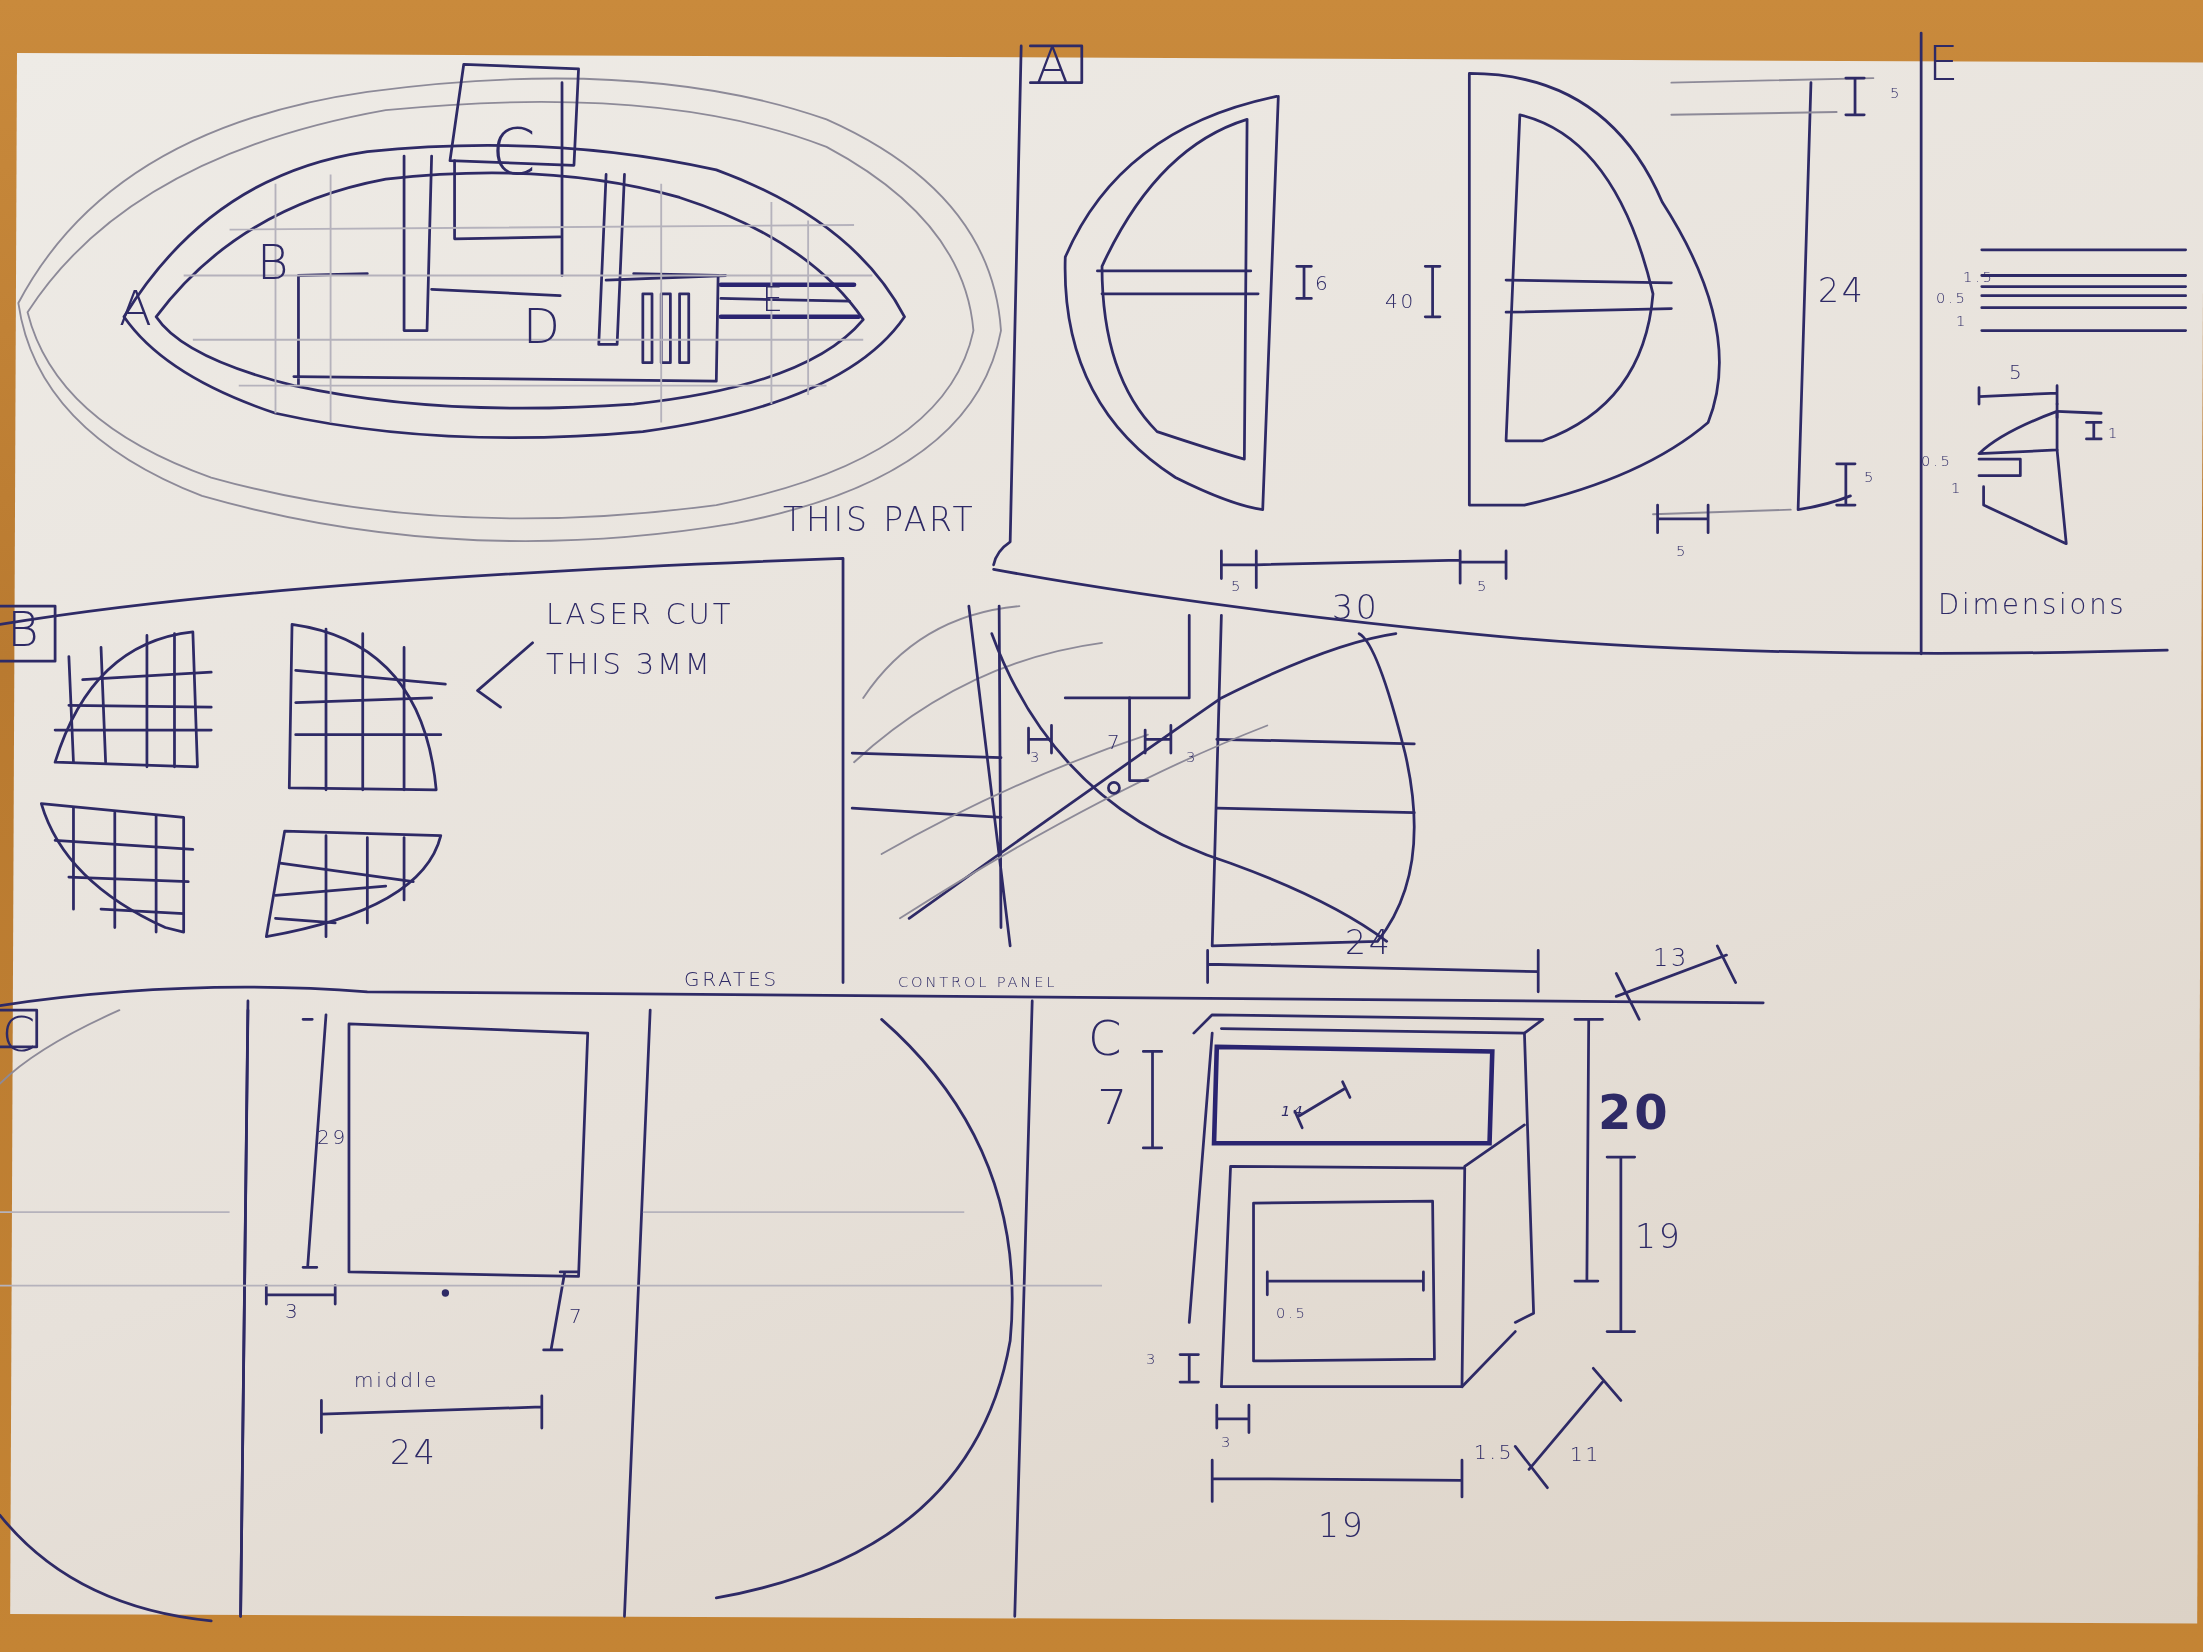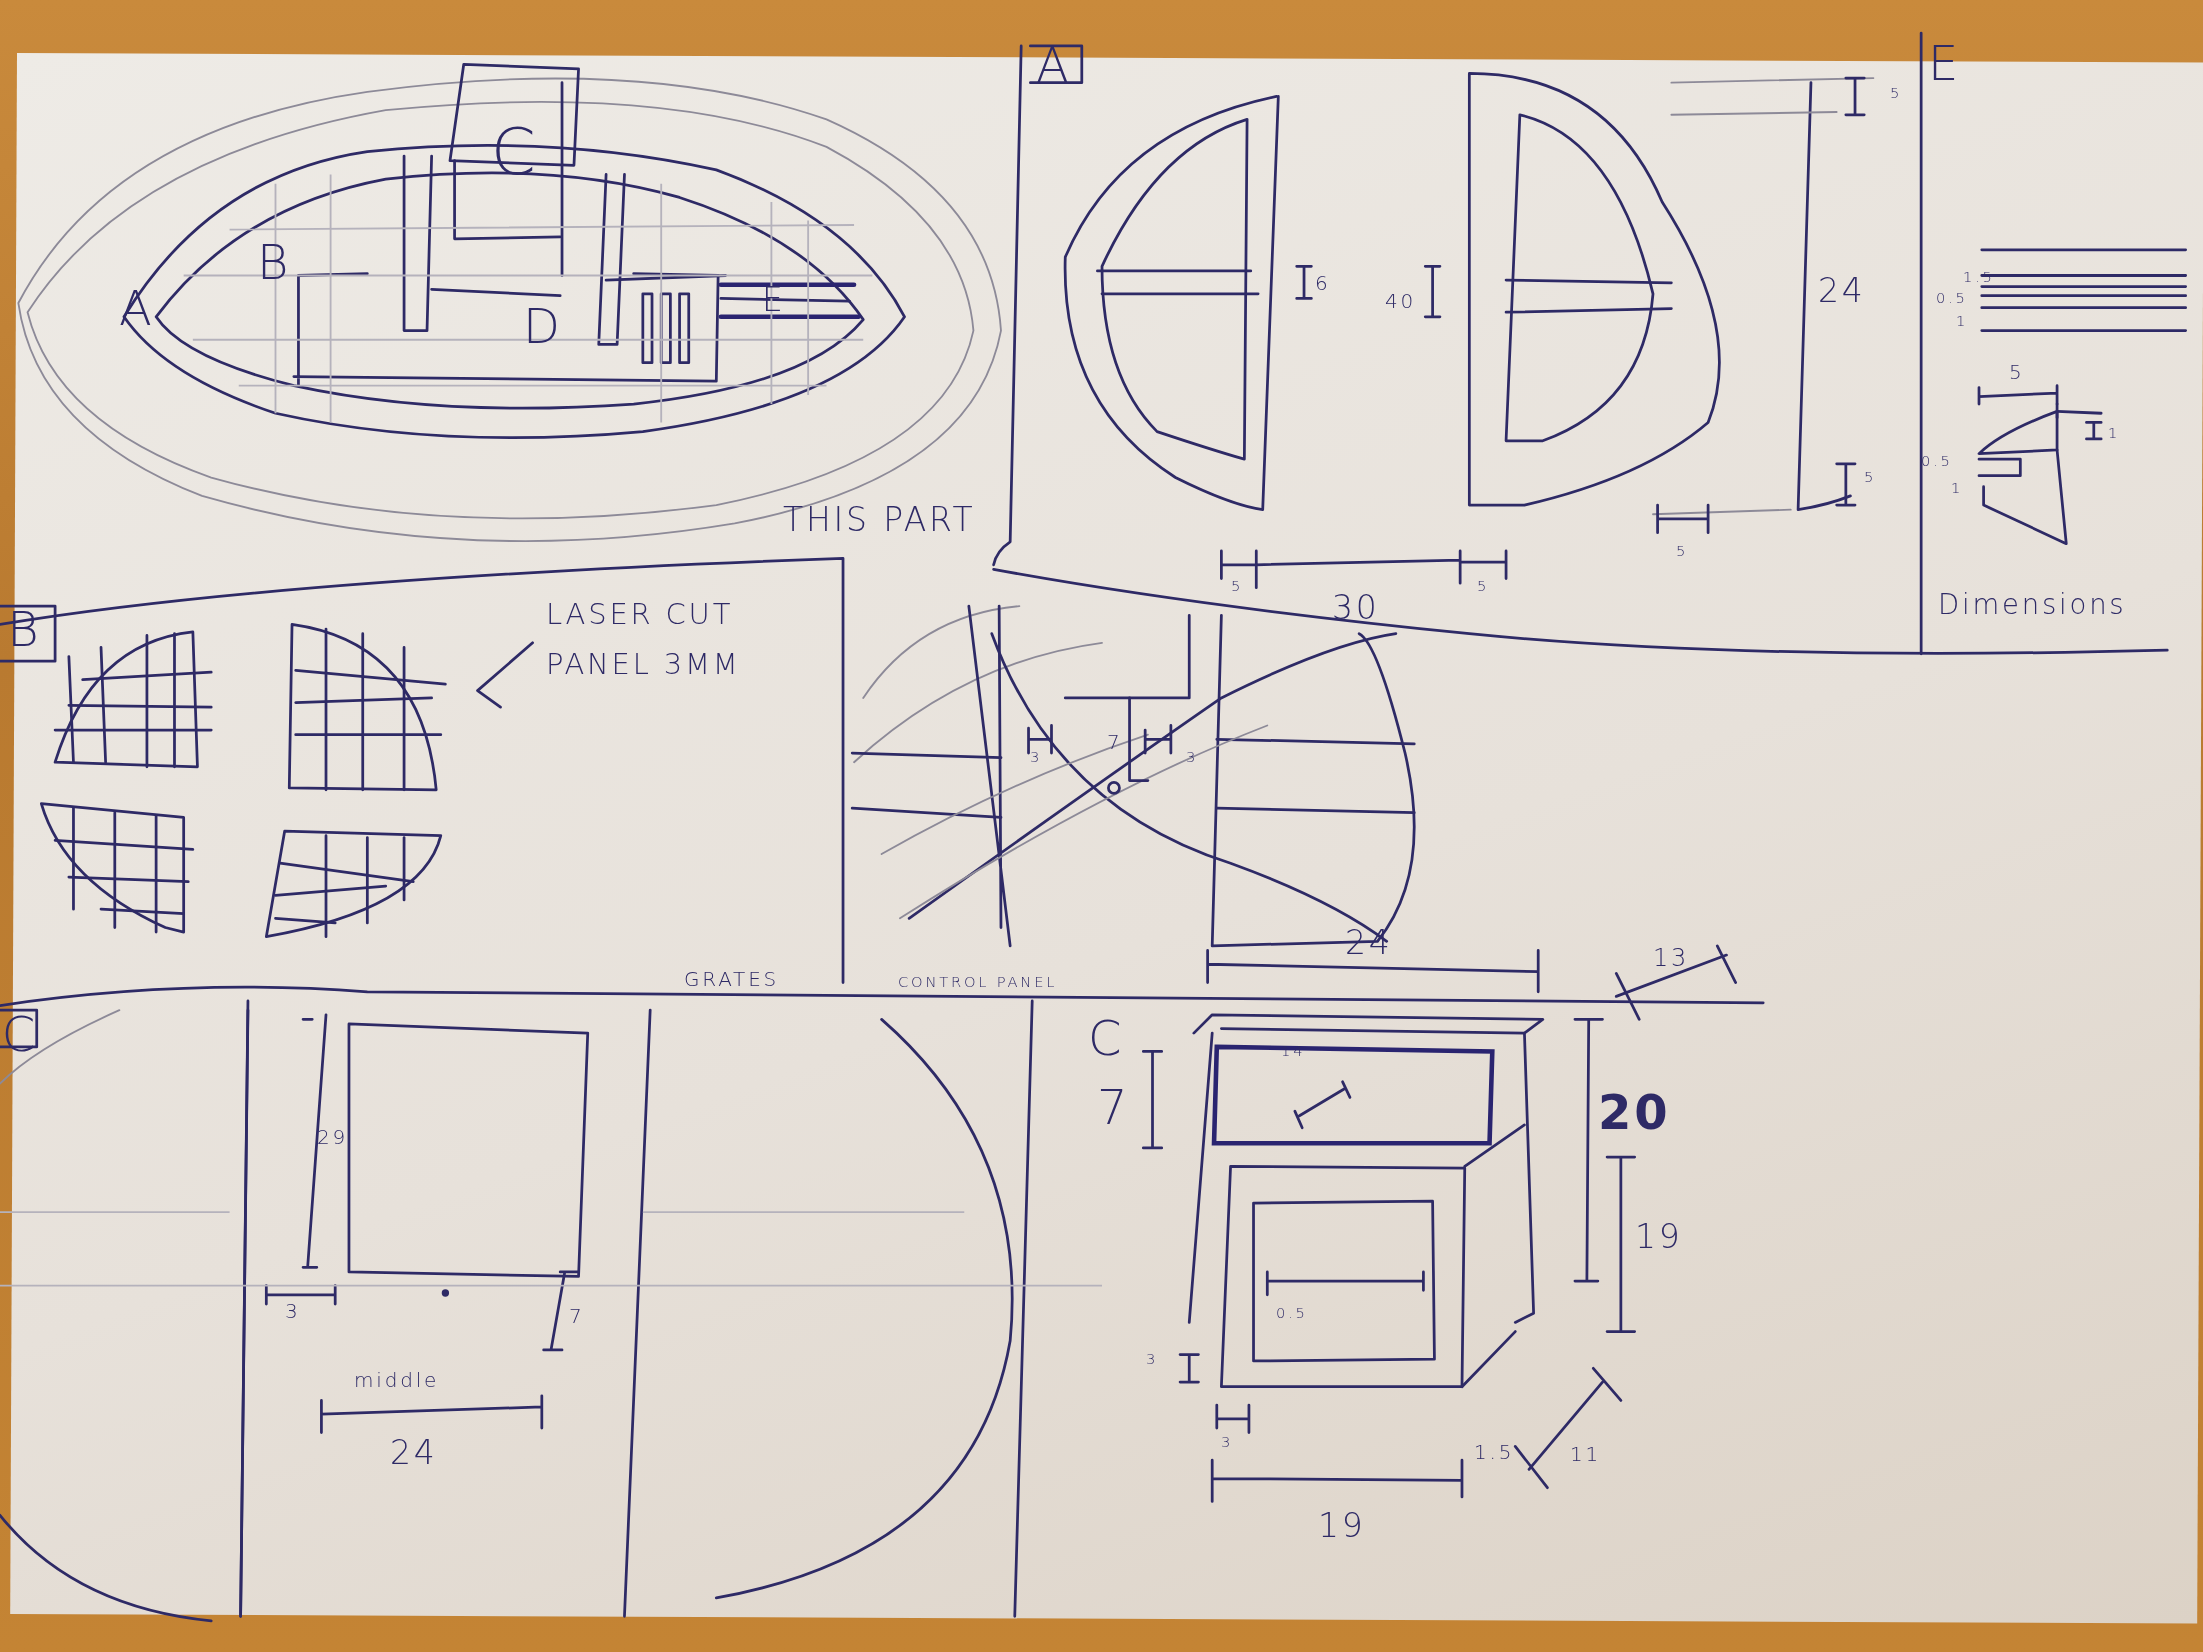--- a/index.html
+++ b/index.html
@@ -189,40 +189,40 @@
 <div class="lbl hand tiny" style="left:1936px;top:289px;">0.5</div>
 <div class="lbl hand tiny" style="left:1956px;top:312px;">1</div>
 <div class="lbl hand small" style="left:2009px;top:360px;">5</div>
 <div class="lbl hand tiny" style="left:2108px;top:424px;">1</div>
 <div class="lbl hand tiny" style="left:1921px;top:452px;">0.5</div>
 <div class="lbl hand tiny" style="left:1951px;top:479px;">1</div>
 <div class="lbl hand mid" style="left:1938px;top:588px;font-size:27.5px;">Dimensions</div>
 
 <div class="lbl hand big" style="left:7.3px;top:601px;">B</div>
 <div class="lbl hand mid" style="left:546px;top:597px;font-size:29px;">LASER CUT</div>
-<div class="lbl hand mid" style="left:546px;top:647px;font-size:29px;">PANEL 3MM</div>
+<div class="lbl hand mid" style="left:546px;top:647px;font-size:29px;">THIS 3MM</div>
 <div class="lbl hand small" style="left:684px;top:946px;margin-top:21px;">GRATES</div>
 
 <div class="lbl hand tiny" style="left:1030px;top:748px;">3</div>
 <div class="lbl hand small" style="left:1107px;top:730px;">7</div>
 <div class="lbl hand tiny" style="left:1186px;top:748px;">3</div>
 <div class="lbl hand mid" style="left:1345px;top:923px;">24</div>
 <div class="lbl hand tiny" style="left:898px;top:973px;">CONTROL PANEL</div>
 
 <div class="lbl hand big" style="left:1.8px;top:1006px;">C</div>
 <div class="lbl hand small" style="left:317px;top:1125px;">29</div>
 <div class="lbl hand small" style="left:285px;top:1299px;">3</div>
 <div class="lbl hand small" style="left:569px;top:1304px;">7</div>
 <div class="lbl hand small" style="left:354px;top:1368px;">middle</div>
 <div class="lbl hand mid" style="left:390px;top:1433px;">24</div>
 
 <div class="lbl hand big" style="left:1088px;top:1010px;">C</div>
 <div class="lbl hand mid" style="left:1653px;top:944px;font-size:24px;">13</div>
 <div class="lbl hand big" style="left:1097px;top:1079px;">7</div>
-<div class="lbl hand tiny" style="left:1281px;top:1042px;">14</div>
+<div class="lbl hand tiny" style="left:1281px;top:1102px;font-style:italic;">14</div>
 <div class="lbl hand big" style="left:1598px;top:1084px;font-weight:bold;">20</div>
 <div class="lbl hand mid" style="left:1635px;top:1217px;">19</div>
 <div class="lbl hand tiny" style="left:1276px;top:1304px;">0.5</div>
 <div class="lbl hand tiny" style="left:1146px;top:1350px;">3</div>
 <div class="lbl hand tiny" style="left:1221px;top:1433px;">3</div>
 <div class="lbl hand small" style="left:1474px;top:1440px;">1.5</div>
 <div class="lbl hand mid" style="left:1318px;top:1506px;">19</div>
 <div class="lbl hand small" style="left:1570px;top:1442px;">11</div>
 
 

